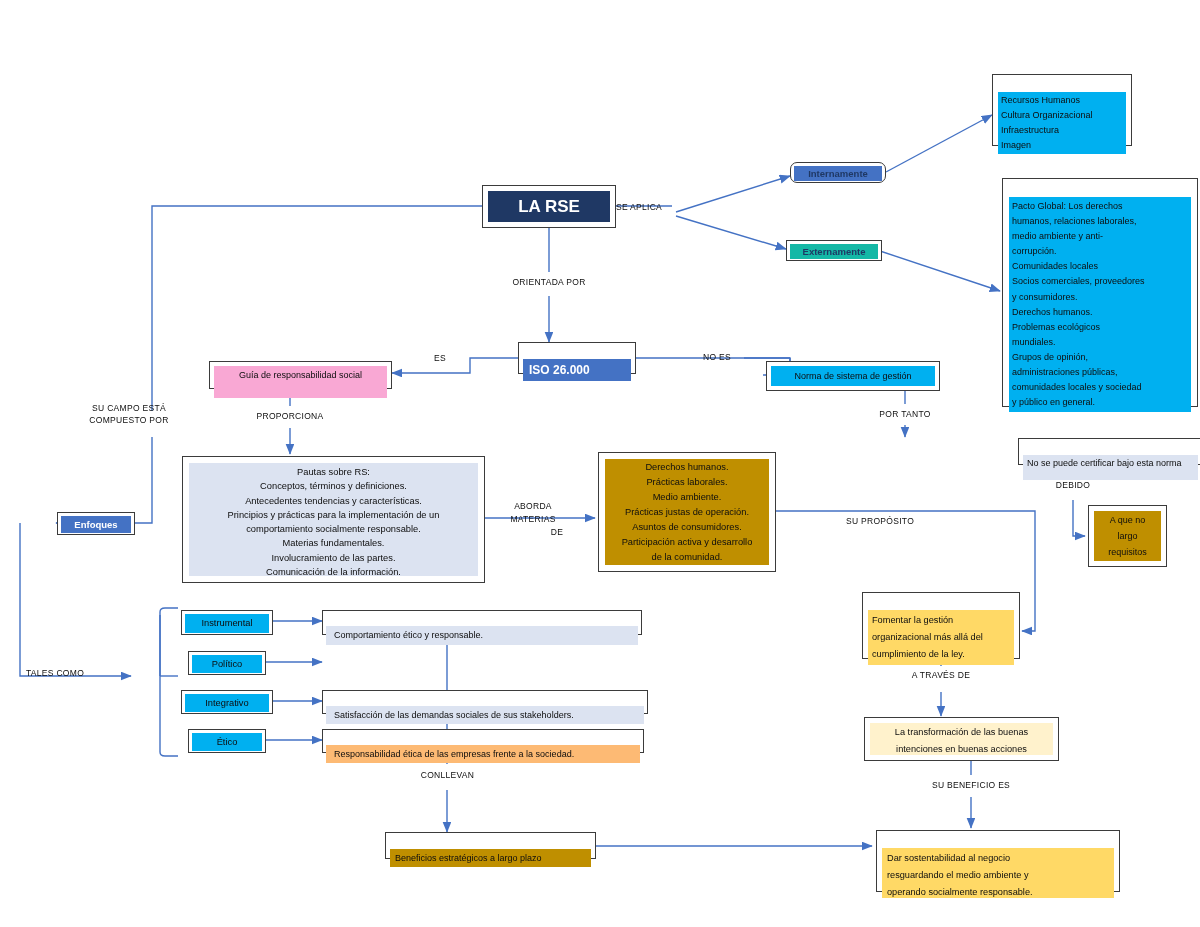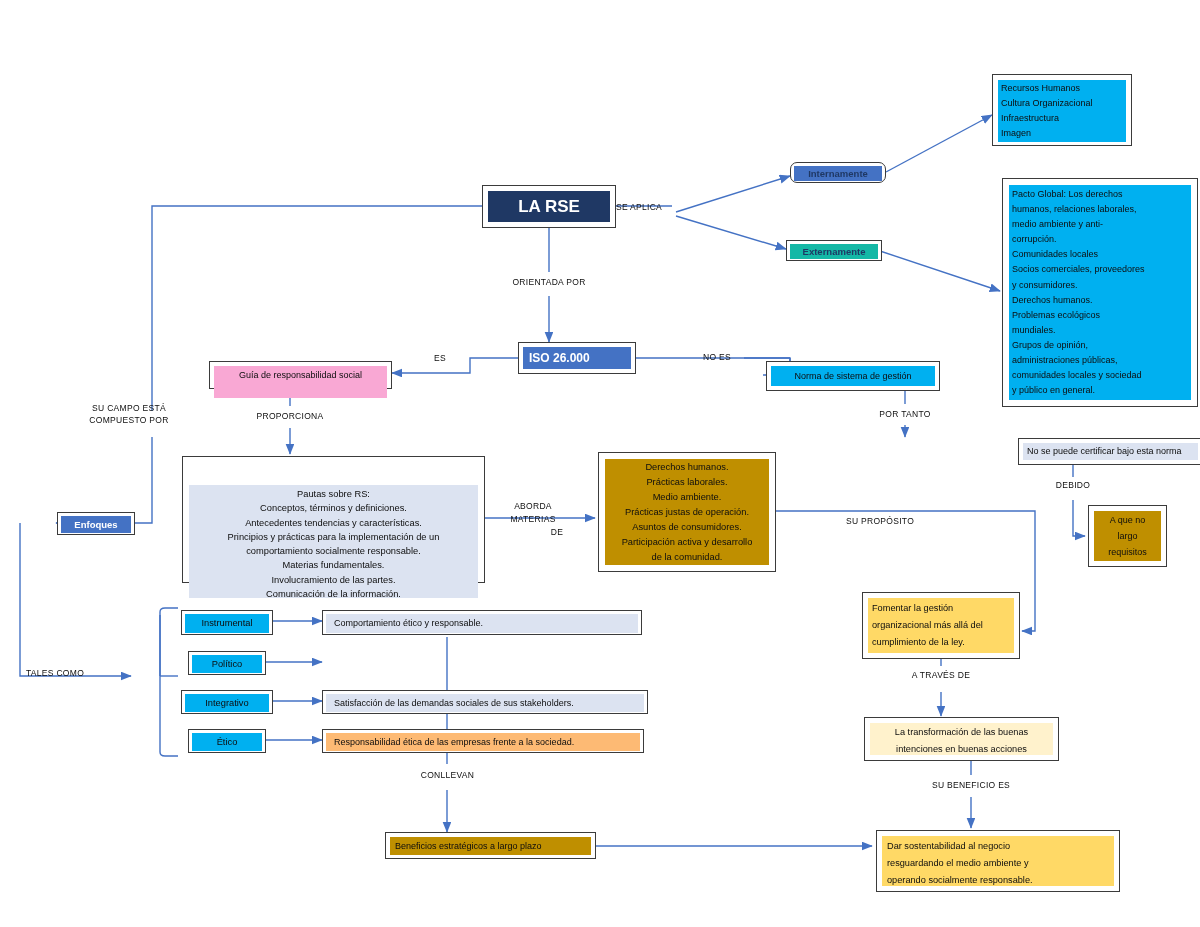--- a/index.html
+++ b/index.html
@@ -8,21 +8,21 @@
   #stage{position:relative;width:1200px;height:927px;}
   svg#wires{position:absolute;left:0;top:0;width:1200px;height:927px;overflow:visible;}
   .node{position:absolute;box-sizing:border-box;background:#ffffff;
         border:1.5px solid #3b3b3b;}
   .inner{box-sizing:border-box;}
   .t-title{position:absolute;font-weight:bold;font-size:14.5px;
            text-decoration:underline;letter-spacing:.1px;white-space:nowrap;}
   .lbl{position:absolute;font-size:8.5px;letter-spacing:.3px;
        white-space:pre;line-height:12px;color:#0d0d0d;}
   .ctr{text-align:center;}
-  .lft{text-align:left;}
+  .lft{text-align:left;margin-top:12px;}
 </style>
 </head>
 <body>
 
 <div id="stage">
 
   <svg id="wires" viewBox="0 0 1200 927" xmlns="http://www.w3.org/2000/svg">
     <defs>
       <marker id="ah" markerWidth="9" markerHeight="9" refX="7.4" refY="3.2" orient="auto" markerUnits="strokeWidth">
         <path d="M0,0 L8,3.2 L0,6.4 z" fill="#4472C4"></path>
@@ -141,21 +141,21 @@
   <div class="node" style="left:209px;top:361px;width:183px;height:28px;padding:4px;">
     <div class="inner ctr" style="background:#f9a8d4;color:#0D0D0D;font-size:9px;line-height:18px;height:32px;">Guía de responsabilidad social</div>
   </div>
 
   <div class="node" style="left:766px;top:361px;width:174px;height:30px;padding:4px;">
     <div class="inner ctr" style="background:#00B0F0;color:#0D0D0D;font-size:9px;line-height:20px;height:20px;">Norma de sistema de gestión</div>
   </div>
 
   <div class="node" style="left:182px;top:456px;width:303px;height:127px;padding:6px;">
     <div class="inner ctr" style="background:#DCE3F1;color:#0D0D0D;font-size:9.3px;line-height:14.3px;
-                height:100%;padding-top:2px;margin-top:22px;">
+                height:100%;padding-top:2px;">
       <div>Pautas sobre RS:</div>
       <div>Conceptos, términos y definiciones.</div>
       <div>Antecedentes tendencias y características.</div>
       <div>Principios y prácticas para la implementación de un</div>
       <div>comportamiento socialmente responsable.</div>
       <div>Materias fundamentales.</div>
       <div>Involucramiento de las partes.</div>
       <div>Comunicación de la información.</div>
     </div>
   </div>
@@ -168,21 +168,21 @@
       <div>Medio ambiente.</div>
       <div>Prácticas justas de operación.</div>
       <div>Asuntos de consumidores.</div>
       <div>Participación activa y desarrollo</div>
       <div>de la comunidad.</div>
     </div>
   </div>
 
   <div class="node" style="left:1018px;top:438px;width:185px;height:27px;padding:4px;">
     <div class="inner lft" style="background:#DCE3F1;color:#0D0D0D;font-size:9px;line-height:17px;
-                height:17px;padding-left:4px;">No se puede certificar bajo esta norma</div>
+                height:25px;padding-left:4px;">No se puede certificar bajo esta norma</div>
   </div>
 
   <div class="node" style="left:1088px;top:505px;width:79px;height:62px;padding:5px;">
     <div class="inner ctr" style="background:#BF8F00;color:#0D0D0D;font-size:9px;line-height:16px;height:100%;padding-top:1px;">
       <div>A que no</div>
       <div>largo</div>
       <div>requisitos</div>
     </div>
   </div>
 

